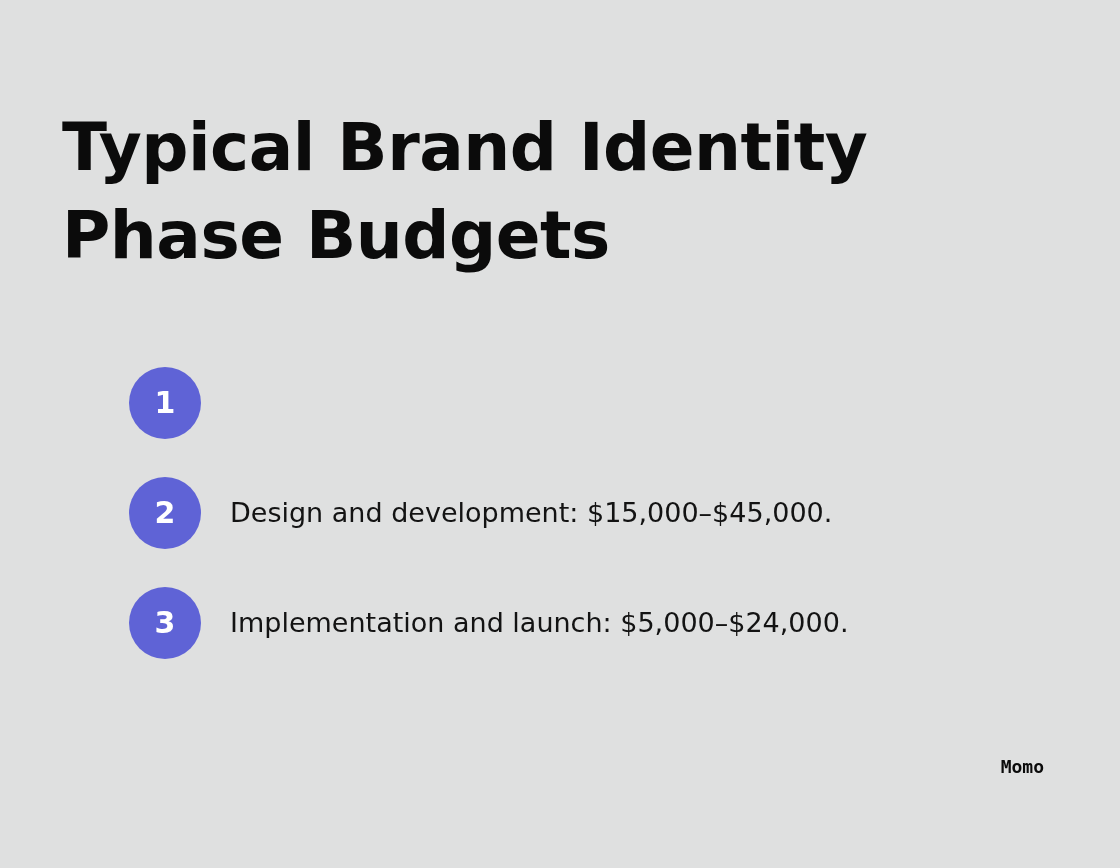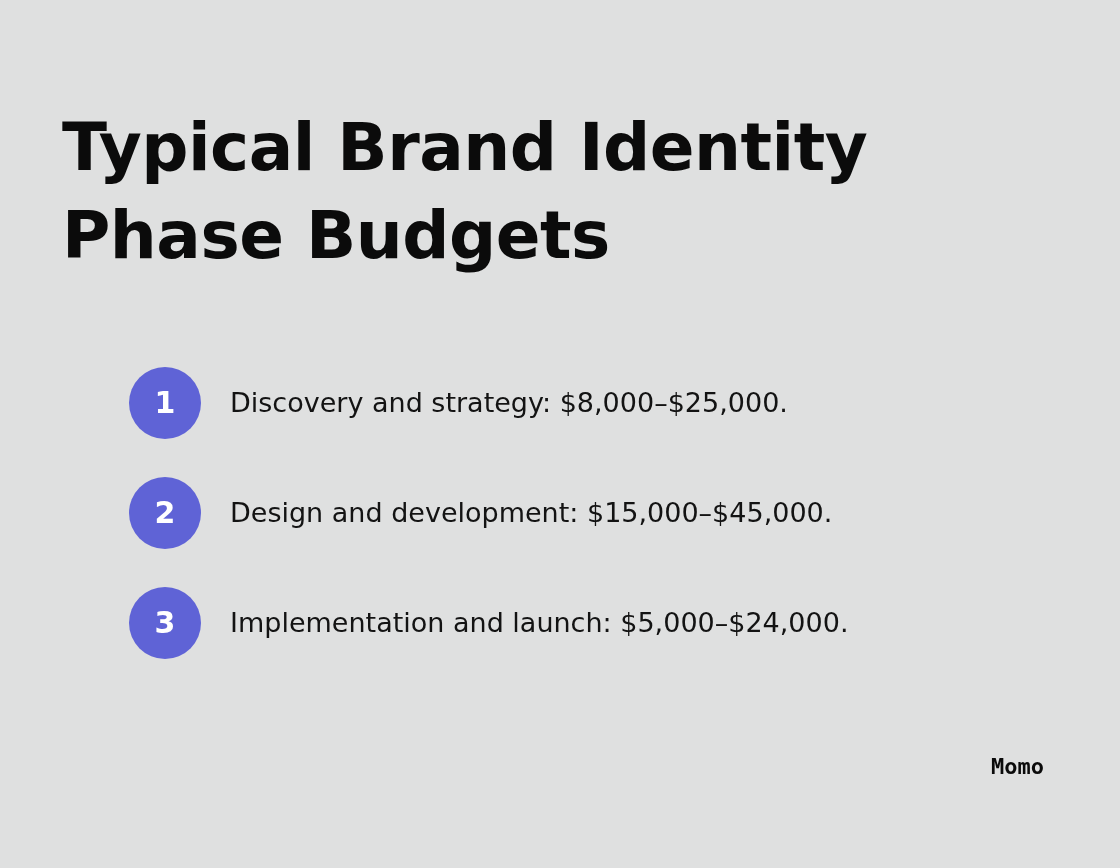--- a/index.html
+++ b/index.html
@@ -83,39 +83,38 @@
     color: #131313;
     white-space: nowrap;
   }
 
   
   .brand {
     position: absolute;
     right: 66px;
     top: 753px;
     font-family: "DejaVu Sans Mono", "Liberation Mono", monospace;
-    font-size: 22px;
+    font-size: 18px;
     font-weight: bold;
     letter-spacing: 0px;
     color: #0b0b0b;
     line-height: 28px;
   }
 </style>
 </head>
 <body>
 
 <div class="slide">
 
   <h1 class="title">Typical Brand Identity Phase Budgets</h1>
 
   <div class="list">
 
     <div class="list-item">
       <div class="badge">1</div>
-      <div class="item-text">Discovery and strategy: $8,000–$25,000.</div>
     </div>
 
     <div class="list-item">
       <div class="badge">2</div>
       <div class="item-text">Design and development: $15,000–$45,000.</div>
     </div>
 
     <div class="list-item">
       <div class="badge">3</div>
       <div class="item-text">Implementation and launch: $5,000–$24,000.</div>

